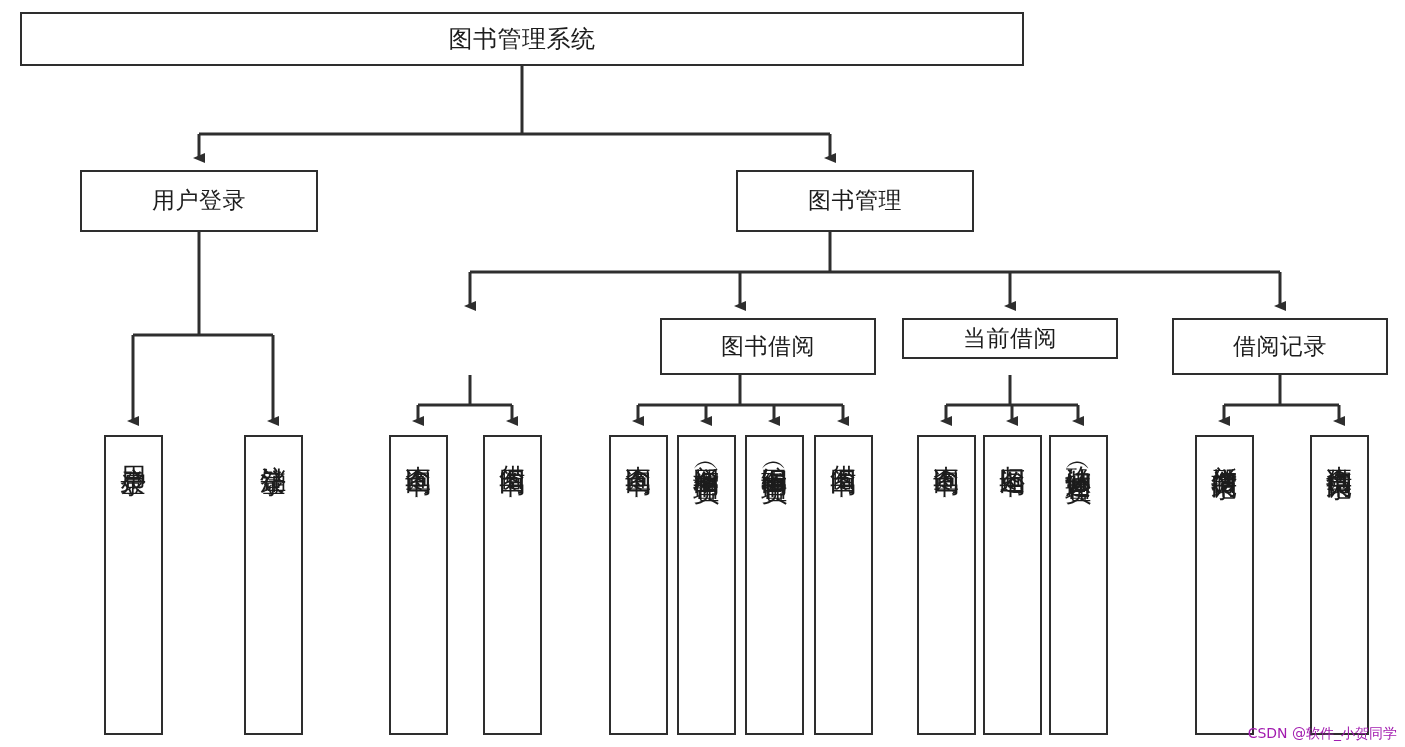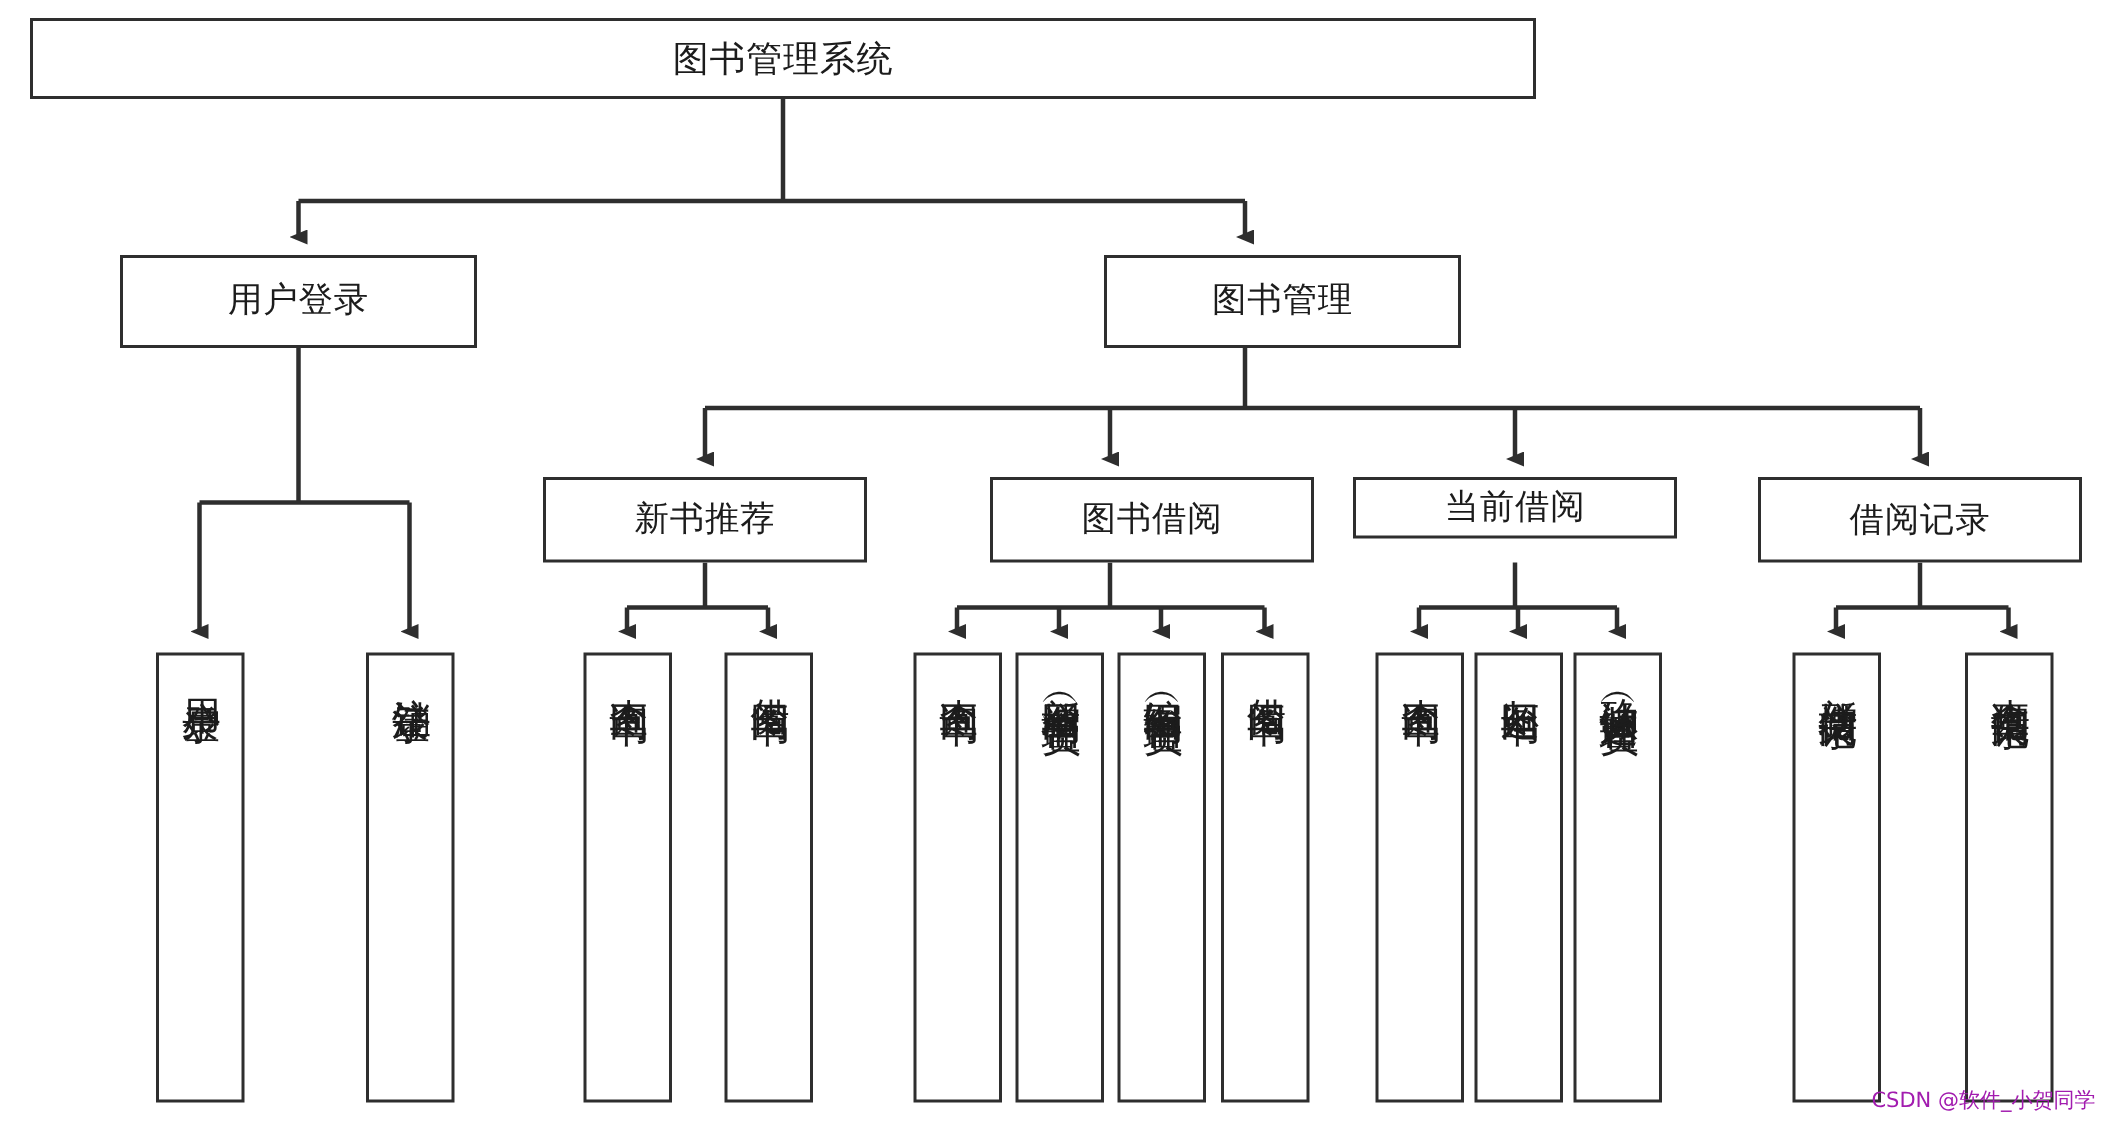--- a/index.html
+++ b/index.html
@@ -132,23 +132,20 @@
     <span class="label">图书管理系统</span>
   </div>
 
   <div class="node horizontal" style="left:80px; top:170px; width:238px; height:62px;">
     <span class="label">用户登录</span>
   </div>
   <div class="node horizontal" style="left:711px; top:170px; width:238px; height:62px;margin-left:25px;">
     <span class="label">图书管理</span>
   </div>
 
-  <div class="node horizontal" style="left:362px; top:318px; width:216px; height:57px;">
-    <span class="label">新书推荐</span>
-  </div>
   <div class="node horizontal" style="left:660px; top:318px; width:216px; height:57px;">
     <span class="label">图书借阅</span>
   </div>
   <div class="node horizontal" style="left:902px; top:318px; width:216px; height:41px;">
     <span class="label">当前借阅</span>
   </div>
   <div class="node horizontal" style="left:1172px; top:318px; width:216px; height:57px;font-family:Liberation Serif, serif;">
     <span class="label">借阅记录</span>
   </div>
 

